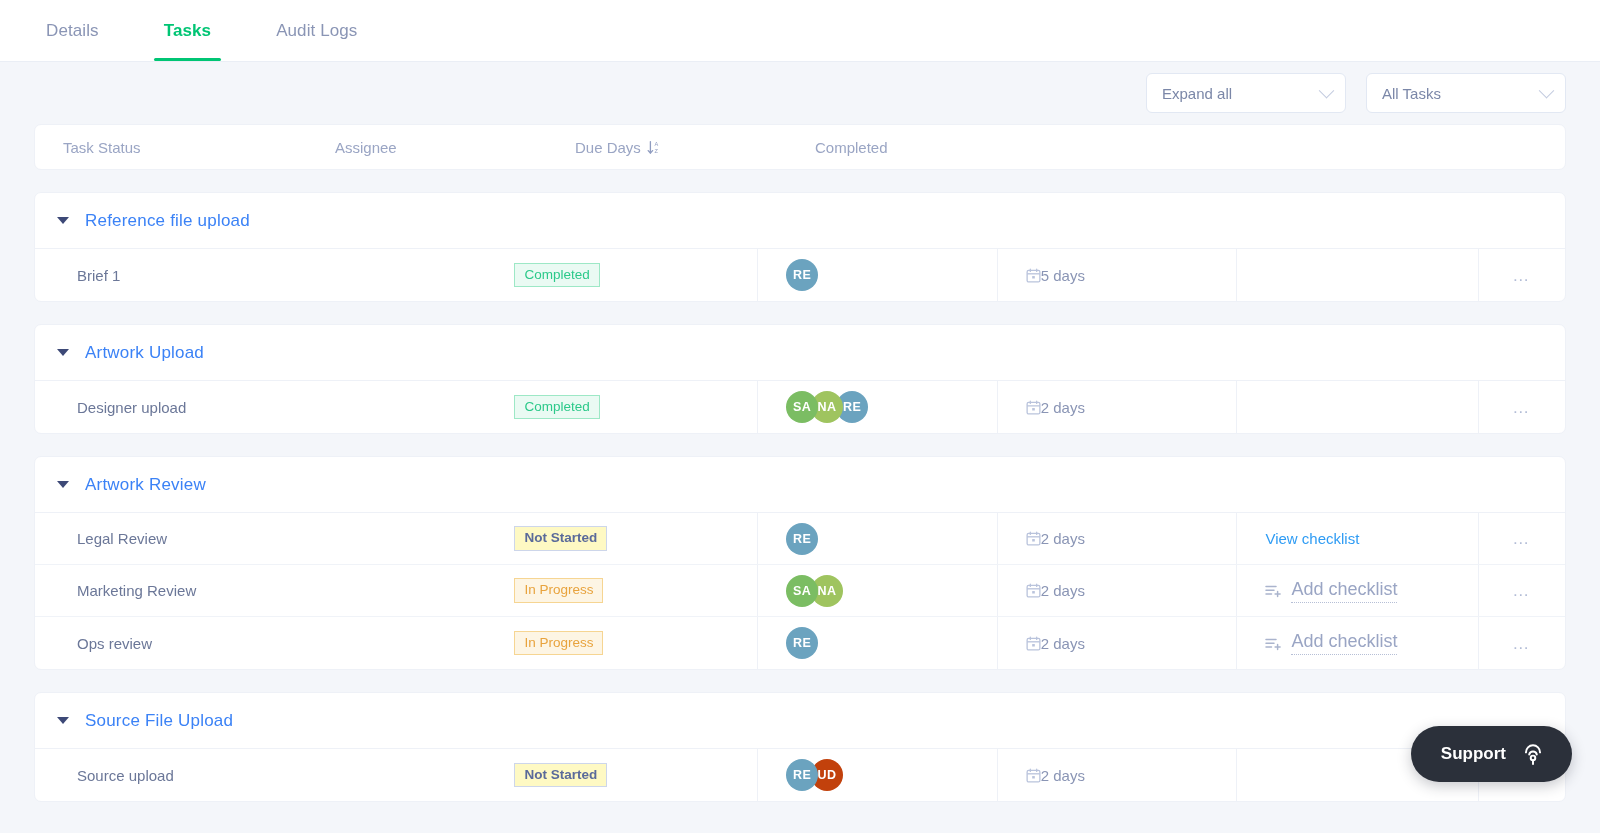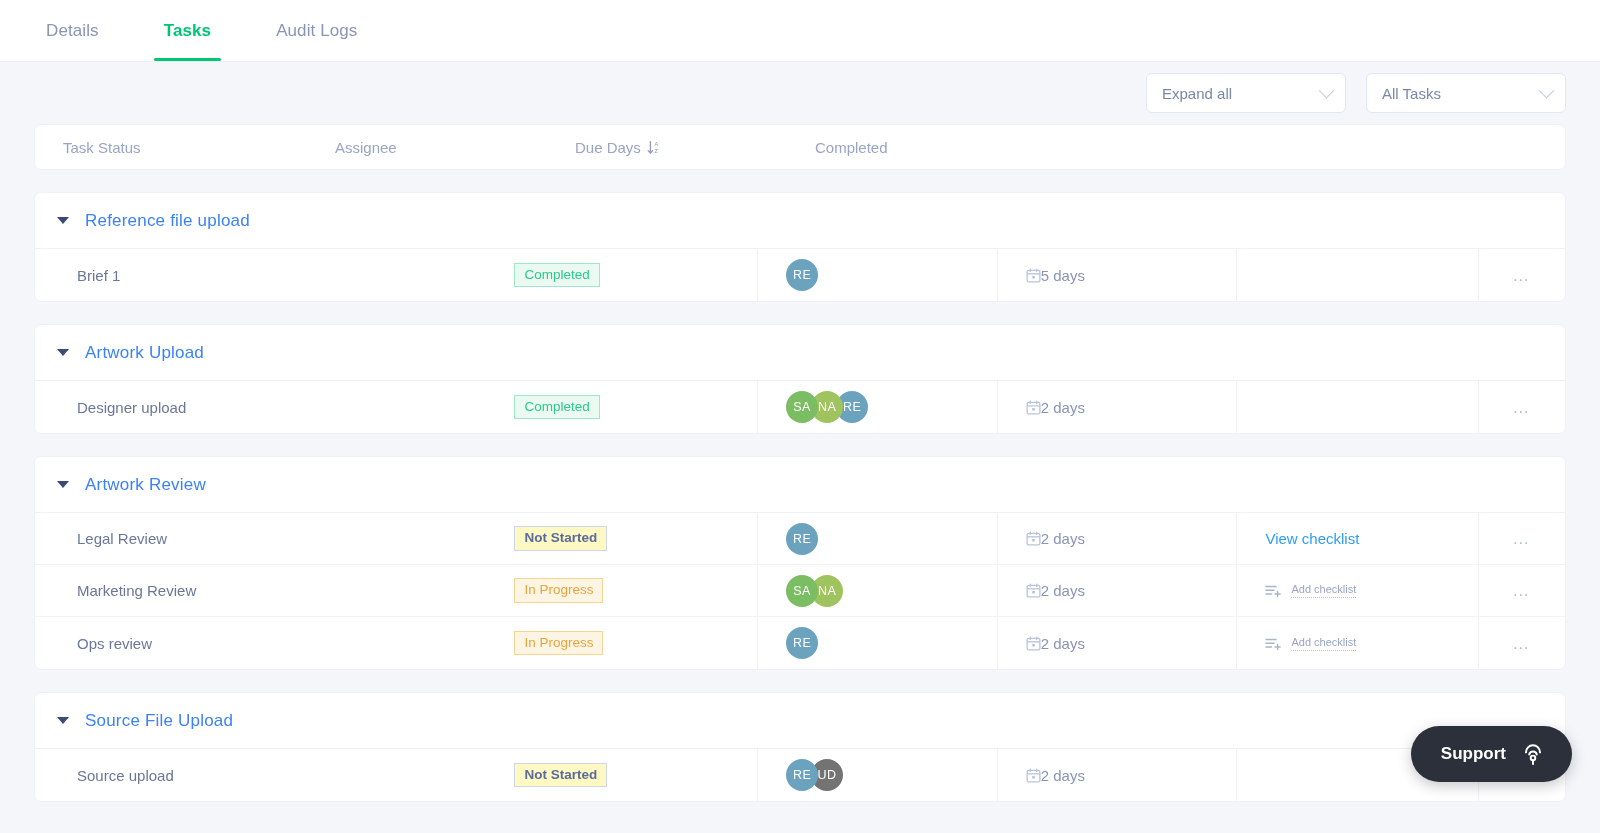--- a/index.html
+++ b/index.html
@@ -149,21 +149,21 @@
     border-radius: 0;
     font-size: 13.5px;
     line-height: 1;
     border: 1px solid;
   }
   .badge.completed  { color: #2cc98a; border-color: #9de8c6; background: #eafaf3; }
   .badge.notstarted { color: #5a6a9a; border-color: #cdd6ea; background: #fef9c3; font-weight: bold; }
   .badge.inprogress { color: #e8a33d; border-color: #f6d592; background: #fdf5e4; }
 
   
-  .avatars { display: flex; align-items: flex-start; }
+  .avatars { display: flex; align-items: flex-start; font-weight: bold; }
   .avatar {
     width: 32px; height: 32px;
     border-radius: 50%;
     display: flex;
     align-items: center;
     justify-content: center;
     font-size: 12.5px;
     color: #ffffff;
     letter-spacing: .4px;
     margin-right: -7px;
@@ -175,21 +175,21 @@
   .due { display: flex; align-items: center; color: #8a95b5; }
   .calicon { width: 15px; height: 15px; flex: 0 0 15px; }
 
   
   .viewchk { color: #2f9cf4; font-size: 15px; cursor: pointer; }
   .addchk {
     display: flex; align-items: center; gap: 9px; cursor: pointer;
   }
   .addchk .lbl {
     color: #9aa5c4;
-    font-size: 11px;
+    font-size: 18px;
     border-bottom: 1.5px dotted #b6bfd6;
     padding-bottom: 2px;
   }
   .dots {
     letter-spacing: 2.5px;
     color: #b2bcd6;
     font-size: 17px;
     cursor: pointer;
     line-height: 1;
   }
@@ -452,21 +452,21 @@
       <div class="row">
         <div class="cell first c1">
           <span>Source upload</span>
         </div>
         <div class="cell c2">
           <span class="badge notstarted">Not Started</span>
         </div>
         <div class="cell c3">
           <div class="avatars">
             <div class="avatar" style="background: rgb(107, 163, 191); z-index: 10;">RE</div>
-            <div class="avatar" style="background: #737373; z-index: 9;">UD</div>
+            <div class="avatar" style="background: #c2410c; z-index: 9;">UD</div>
           </div>
         </div>
         <div class="cell c4">
           <div class="due">
             <svg class="calicon" viewBox="0 0 16 16">
               <rect x="1.2" y="2.6" width="13.6" height="12.2" rx="1.6" fill="none" stroke="#b9c3dc" stroke-width="1.4"></rect>
               <path d="M1.2 6.2h13.6" stroke="#b9c3dc" stroke-width="1.4"></path>
               <path d="M4.6 1.2v2.4M11.4 1.2v2.4" stroke="#b9c3dc" stroke-width="1.4" stroke-linecap="round"></path>
               <rect x="6.6" y="8.6" width="2.8" height="2.6" fill="#b9c3dc"></rect>
             </svg>

